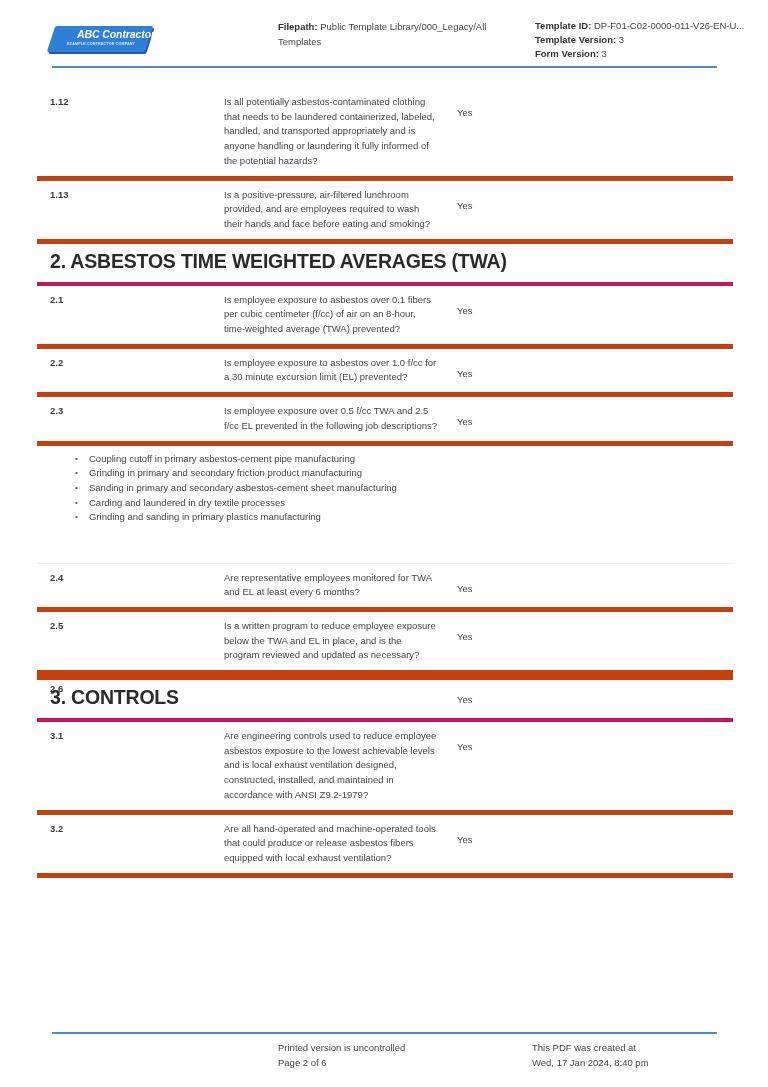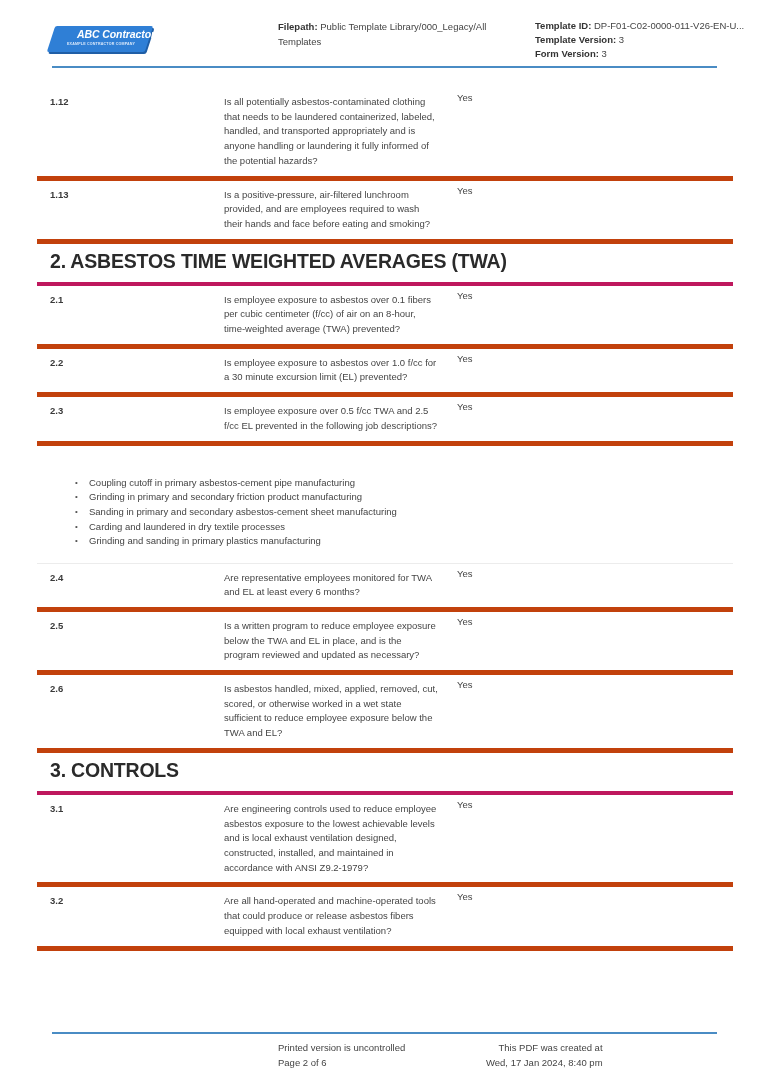--- a/index.html
+++ b/index.html
@@ -15,32 +15,32 @@
     .meta-file { position: absolute; left: 278px; top: 19px; width: 210px; font-size: 9.5px; line-height: 15px; color: #444; }
     .meta-ids { position: absolute; left: 503px; top: 19px; width: 230px; font-size: 9.5px; line-height: 14px; color: #444; }
     .meta-ids div { white-space: nowrap; margin-left: 32px; }
     .b { font-weight: bold; color: #333; }
     .header-rule { position: absolute; left: 52px; top: 66px; width: 665px; height: 2px; background: #4a8cc4; }
 
     .content { position: absolute; left: 37px; top: 88px; width: 696px; }
     .row { position: relative; border-bottom: 5px solid #c2410c; font-size: 9.5px; line-height: 14.7px; }
     .row .num { position: absolute; left: 13px; top: 7px; font-weight: bold; color: #3a3a3a; }
     .row .q { margin-left: 187px; width: 215px; padding: 7px 0 7px 0; color: #454545; }
-    .row .ans { position: absolute; left: 420px; top: 3px; color: #454545; }
+    .row .ans { position: absolute; left: 420px; top: 18px; color: #454545; }
 
     .section-title { font-size: 19.5px; font-weight: bold; color: #2a2a2a; padding: 6px 0 0 13px; height: 42px; border-bottom: 4px solid #be185d; letter-spacing: -0.2px; }
 
     .bullets { border-bottom: 1px solid #ececec; height: 118px; padding-top: 6px; }
-    .bullets ul { list-style: none; margin-left: 38px; margin-top: 24px; }
+    .bullets ul { list-style: none; margin-left: 38px; }
     .bullets li { font-size: 9.5px; line-height: 14.7px; color: #444; position: relative; padding-left: 14px; }
     .bullets li::before { content: "\2022"; position: absolute; left: 0; top: 0; font-size: 8px; color: #555; }
 
     .footer-rule { position: absolute; left: 52px; top: 1032px; width: 665px; height: 2px; background: #4a8cc4; }
     .footer-left { position: absolute; left: 278px; top: 1041px; font-size: 9.5px; line-height: 14.5px; color: #444; }
-    .footer-right { position: absolute; left: 486px; top: 1041px; font-size: 9.5px; line-height: 14.5px; color: #444; text-align: right; }
+    .footer-right { position: absolute; left: 532px; top: 1041px; font-size: 9.5px; line-height: 14.5px; color: #444; }
   </style>
 </head>
 <body>
 
 <div class="header">
   <div class="logo">
     <div class="logo-bg"></div>
     <div class="logo-title">ABC Contractors</div>
     <div class="logo-sub">EXAMPLE CONTRACTOR COMPANY</div>
   </div>
@@ -114,21 +114,20 @@
     <div class="q">Are representative employees monitored for TWA and EL at least every 6 months?</div>
     <span class="ans">Yes</span>
   </div>
   <div class="row">
     <span class="num">2.5</span>
     <div class="q">Is a written program to reduce employee exposure below the TWA and EL in place, and is the program reviewed and updated as necessary?</div>
     <span class="ans">Yes</span>
   </div>
   <div class="row">
     <span class="num">2.6</span>
-    <div class="q">Is asbestos handled, mixed, applied, removed, cut, scored, or otherwise worked in a wet state sufficient to reduce employee exposure below the TWA and EL?</div>
     <span class="ans">Yes</span>
   </div>
 
   <div class="section-title">3. CONTROLS</div>
 
   <div class="row">
     <span class="num">3.1</span>
     <div class="q">Are engineering controls used to reduce employee asbestos exposure to the lowest achievable levels and is local exhaust ventilation designed, constructed, installed, and maintained in accordance with ANSI Z9.2-1979?</div>
     <span class="ans">Yes</span>
   </div>

